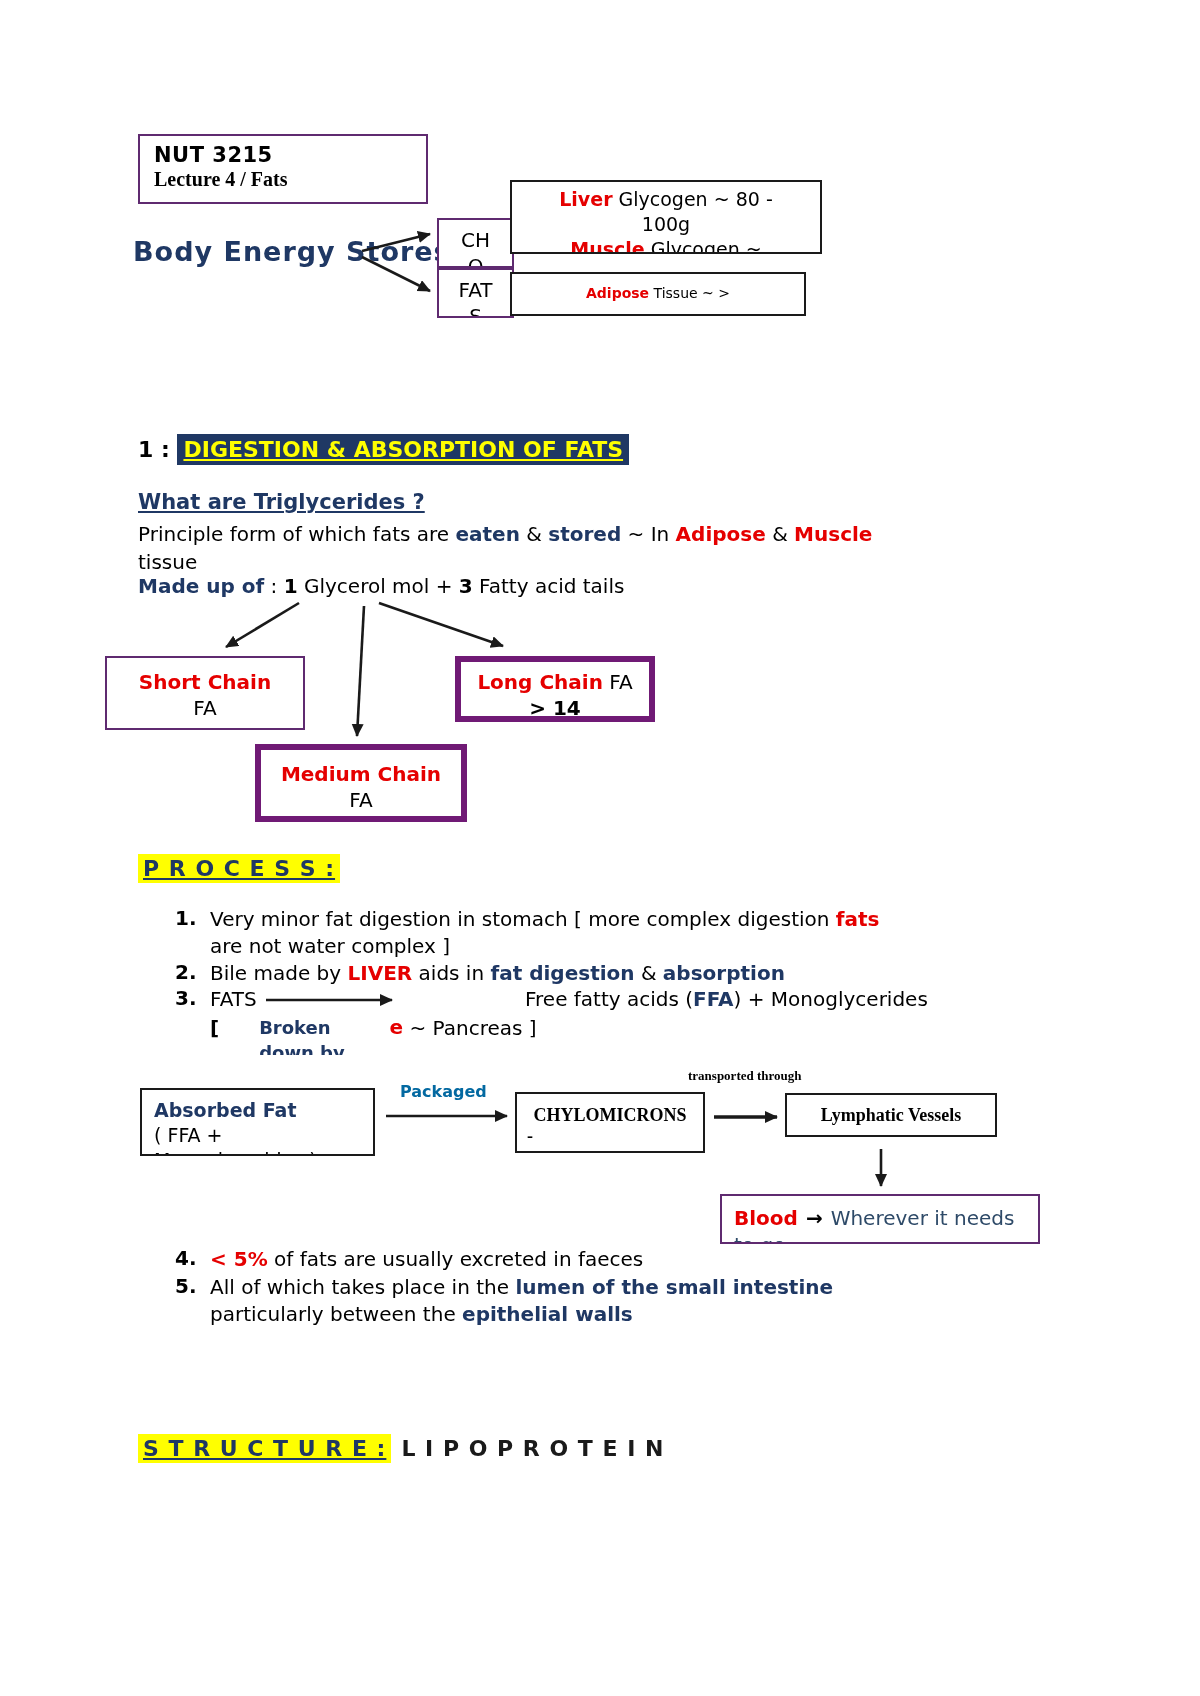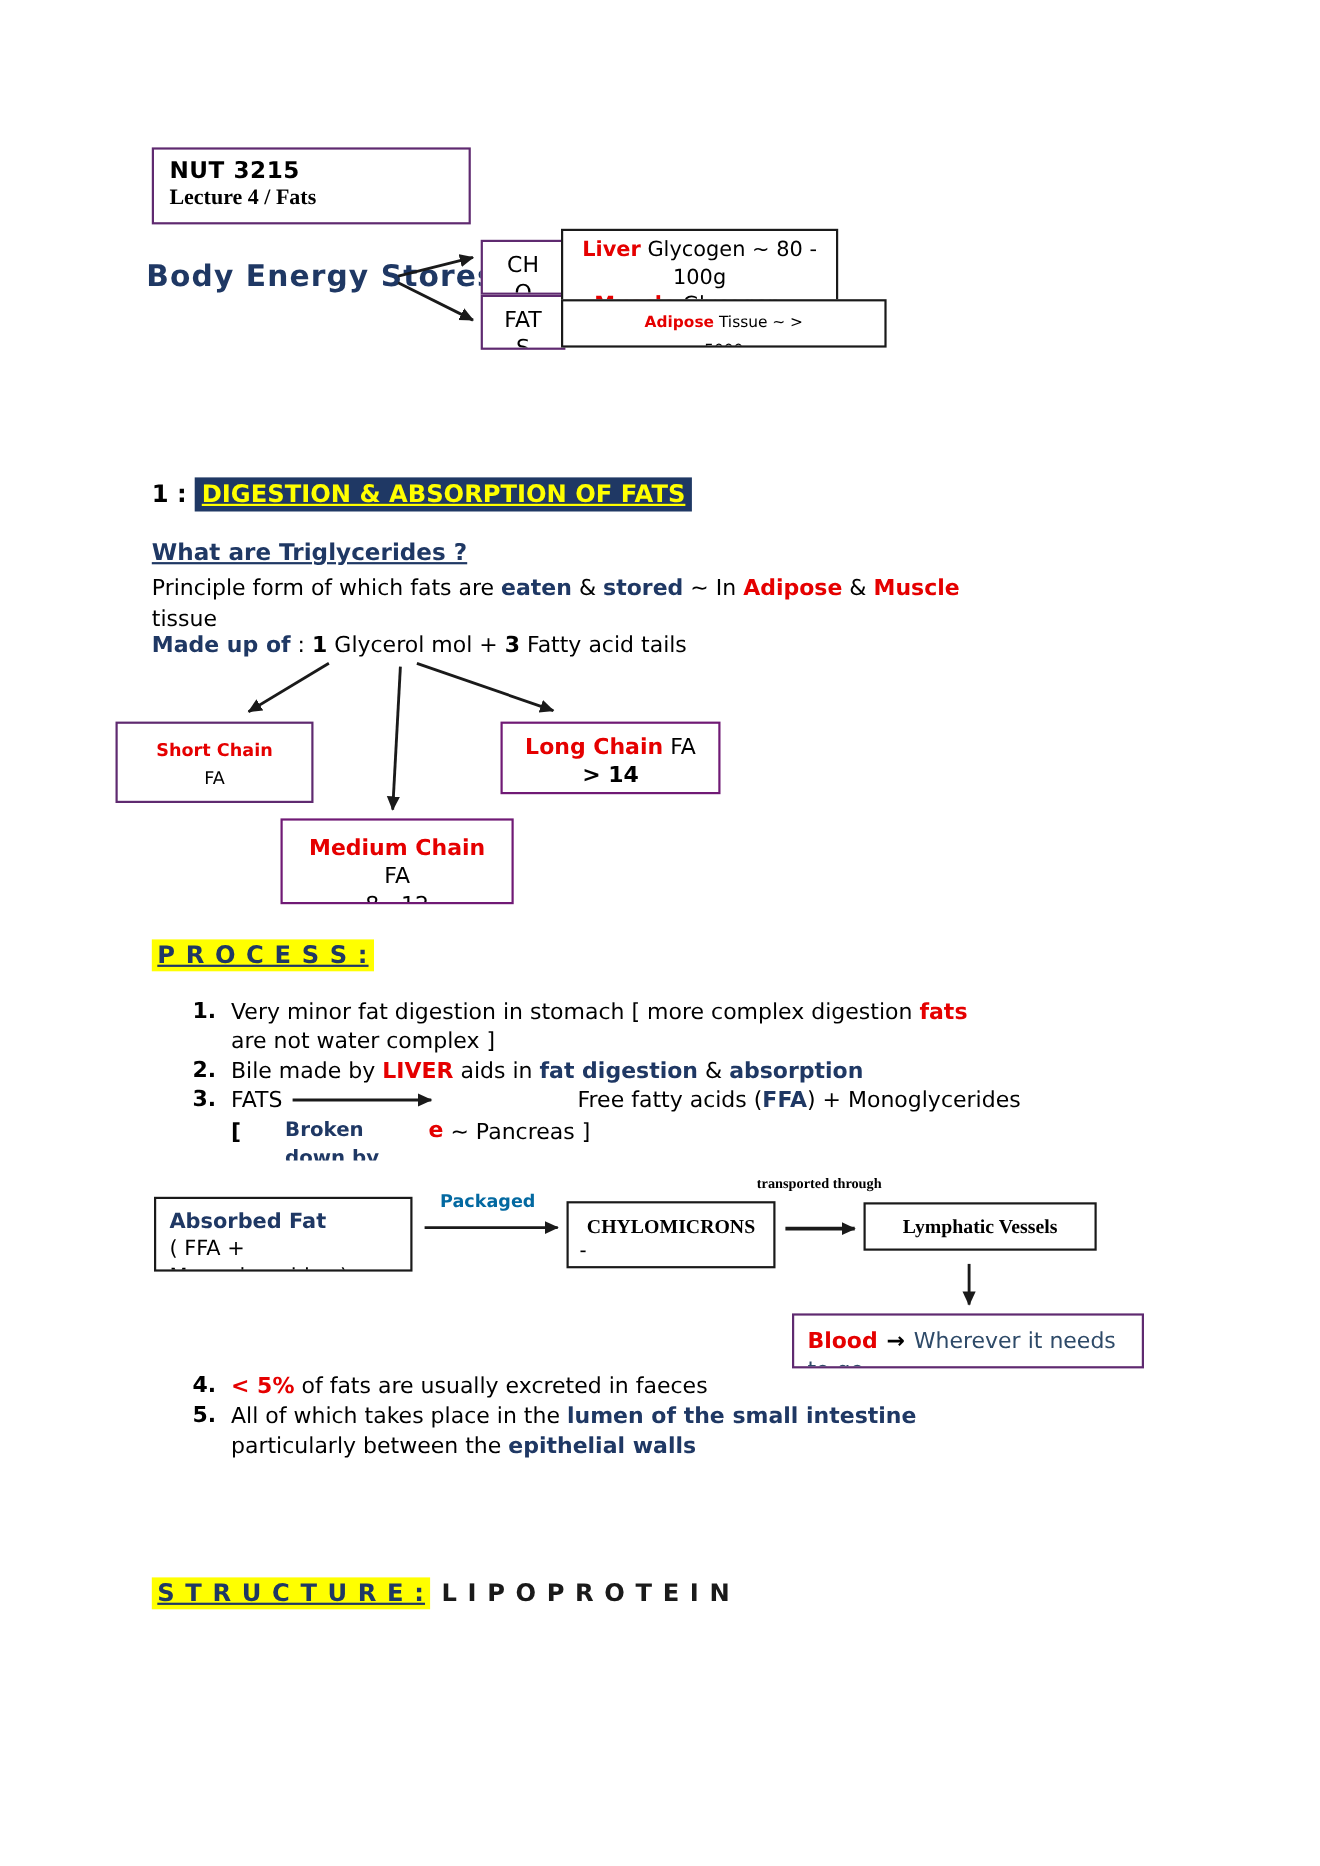--- a/index.html
+++ b/index.html
@@ -7,49 +7,49 @@
   .page { position:relative; width:1200px; height:1696px; margin:0 auto; background:#fff;
           font-family:"DejaVu Sans","Liberation Sans",sans-serif; color:#000; overflow:hidden; }
   .b { font-weight:700; }
   .navy { color:#1f3864; font-weight:700; }
   .navy-n { color:#2e4a68; }
   .red { color:#e50000; font-weight:700; }
   .blk { display:block; }
 
   .box { position:absolute; background:#fff; }
   .b-purple { border:2px solid #5f2a70; }
-  .b-green  { border:2px solid #701a75; }
+  .b-green  { border:6px solid #701a75; }
   .b-black  { border:2px solid #1a1a1a; }
 
   .course-box { left:138px; top:134px; width:290px; height:70px; padding:7px 14px; }
   .course-code { font-size:21px; font-weight:700; letter-spacing:0.5px; }
   .course-lecture { font-size:20px; font-weight:700; font-family:"Liberation Serif",serif; margin-top:1px; }
 
   .energy-title { position:absolute; left:133px; top:236px; font-size:27px; font-weight:700;
                   color:#1f3864; letter-spacing:1px; }
 
   .cho-box, .fats-box { text-align:center; overflow:hidden; font-size:20px; line-height:26px; padding-top:7px; }
   .cho-box  { left:437px; top:218px; width:77px; height:50px; }
   .fats-box { left:437px; top:268px; width:77px; height:50px; }
 
-  .liver-box { left:510px; top:208px; width:252px; height:74px; text-align:center; overflow:hidden;
+  .liver-box { left:510px; top:180px; width:312px; height:74px; text-align:center; overflow:hidden;
                font-size:19px; line-height:25px; padding-top:5px; }
   .adipose-box { left:510px; top:272px; width:296px; height:44px; text-align:center; overflow:hidden;
                font-size:14px; line-height:26px; padding-top:6px; }
 
   .section1 { position:absolute; left:138px; top:437px; font-size:22px; font-weight:700; }
   .hl-navy { background:#1f3864; color:#ffff00; text-decoration:underline; padding:3px 6px; }
 
   .trig-heading { position:absolute; left:138px; top:490px; font-size:21px; color:#1f3864;
                   font-weight:700; text-decoration:underline; }
   .sentence { position:absolute; left:138px; top:520px; width:900px; font-size:20px; line-height:28px; }
   .made-up  { position:absolute; left:138px; top:574px; font-size:20px; white-space:nowrap; }
 
-  .short-box  { left:105px; top:656px; width:180px; height:74px; text-align:center; padding-top:11px;
-                font-size:16px; line-height:26px; }
+  .short-box  { left:105px; top:656px; width:200px; height:74px; text-align:center; padding-top:11px;
+                font-size:20px; line-height:26px; }
   .long-box   { left:455px; top:656px; width:200px; height:66px; text-align:center; padding-top:7px;
                 font-size:20px; line-height:26px; }
   .medium-box { left:255px; top:744px; width:212px; height:78px; text-align:center; padding-top:11px;
                 font-size:20px; line-height:26px; overflow:hidden; }
 
   .process-heading { position:absolute; left:138px; top:856px; font-size:22px; }
   .hl-yellow { background:#ffff00; color:#1f3864; font-weight:700; text-decoration:underline;
                padding:2px 5px; letter-spacing:1px; }
 
   .item-num  { position:absolute; font-size:20px; font-weight:700; }

